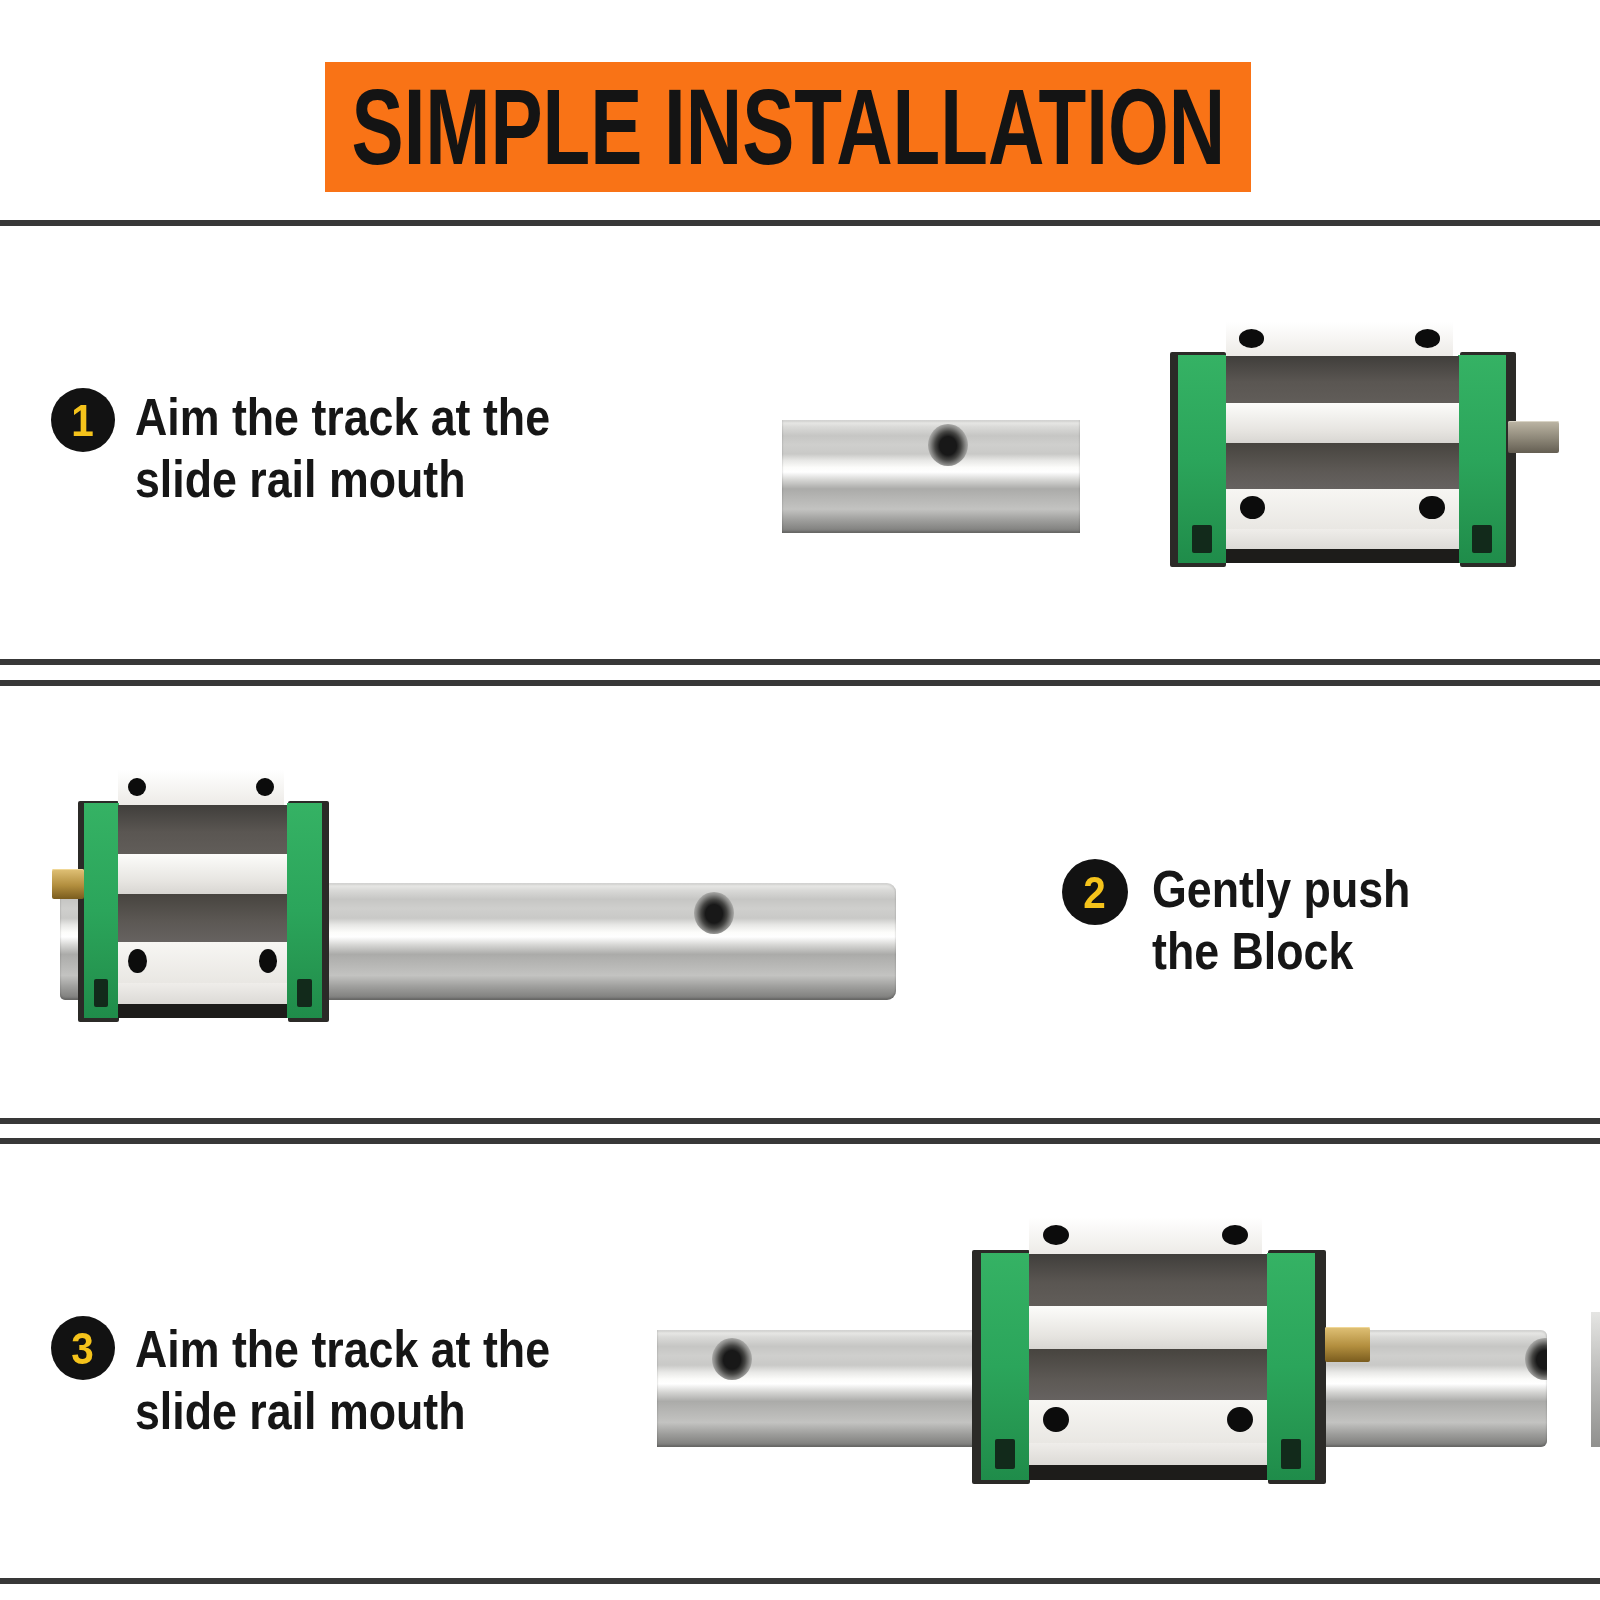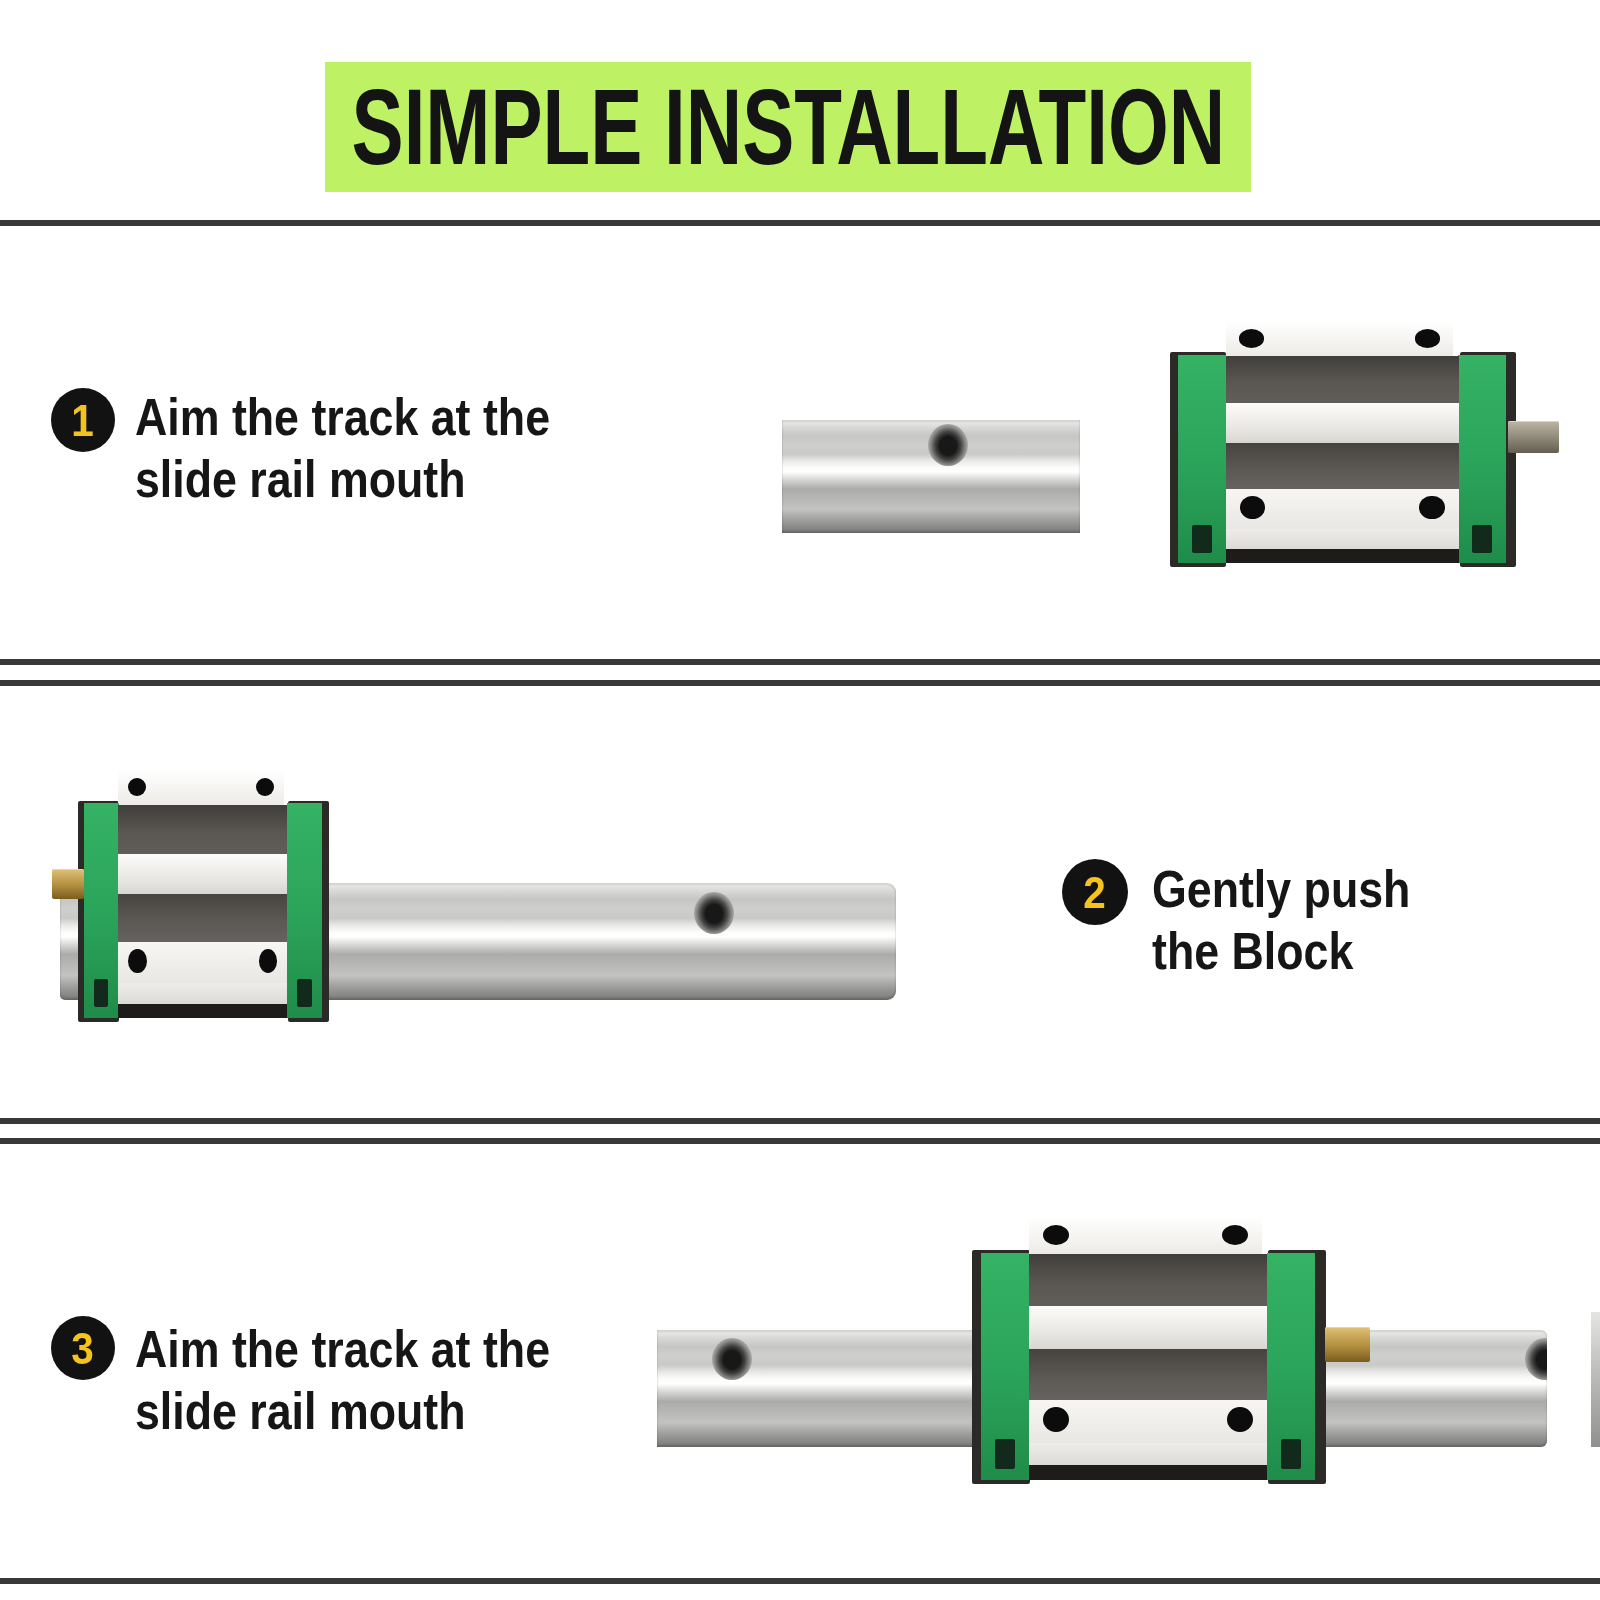--- a/index.html
+++ b/index.html
@@ -1,19 +1,19 @@
 <!DOCTYPE html>
 <html><head>
 <meta charset="utf-8">
 <style>
   html,body{margin:0;padding:0;background:#ffffff;font-family:"Liberation Sans",sans-serif;}
   .canvas{position:relative;width:1600px;height:1600px;background:#ffffff;overflow:hidden;}
 
   
-  .banner{position:absolute;left:325px;top:62px;width:926px;height:130px;background:#bef264;
+  .banner{position:absolute;left:325px;top:62px;width:926px;height:130px;background:#f97316;
           display:flex;align-items:center;justify-content:center;}
   .banner-text{font-size:107px;font-weight:700;color:#141414;line-height:1;white-space:nowrap;
                transform:scaleX(0.73);transform-origin:center;}
 
   
   .line{position:absolute;left:0;width:1600px;height:6px;background:#383838;}
   .lA{top:220px;} .lB1{top:659px;} .lB2{top:680px;}
   .lC1{top:1118px;} .lC2{top:1138px;} .lD{top:1578px;}
 
   

